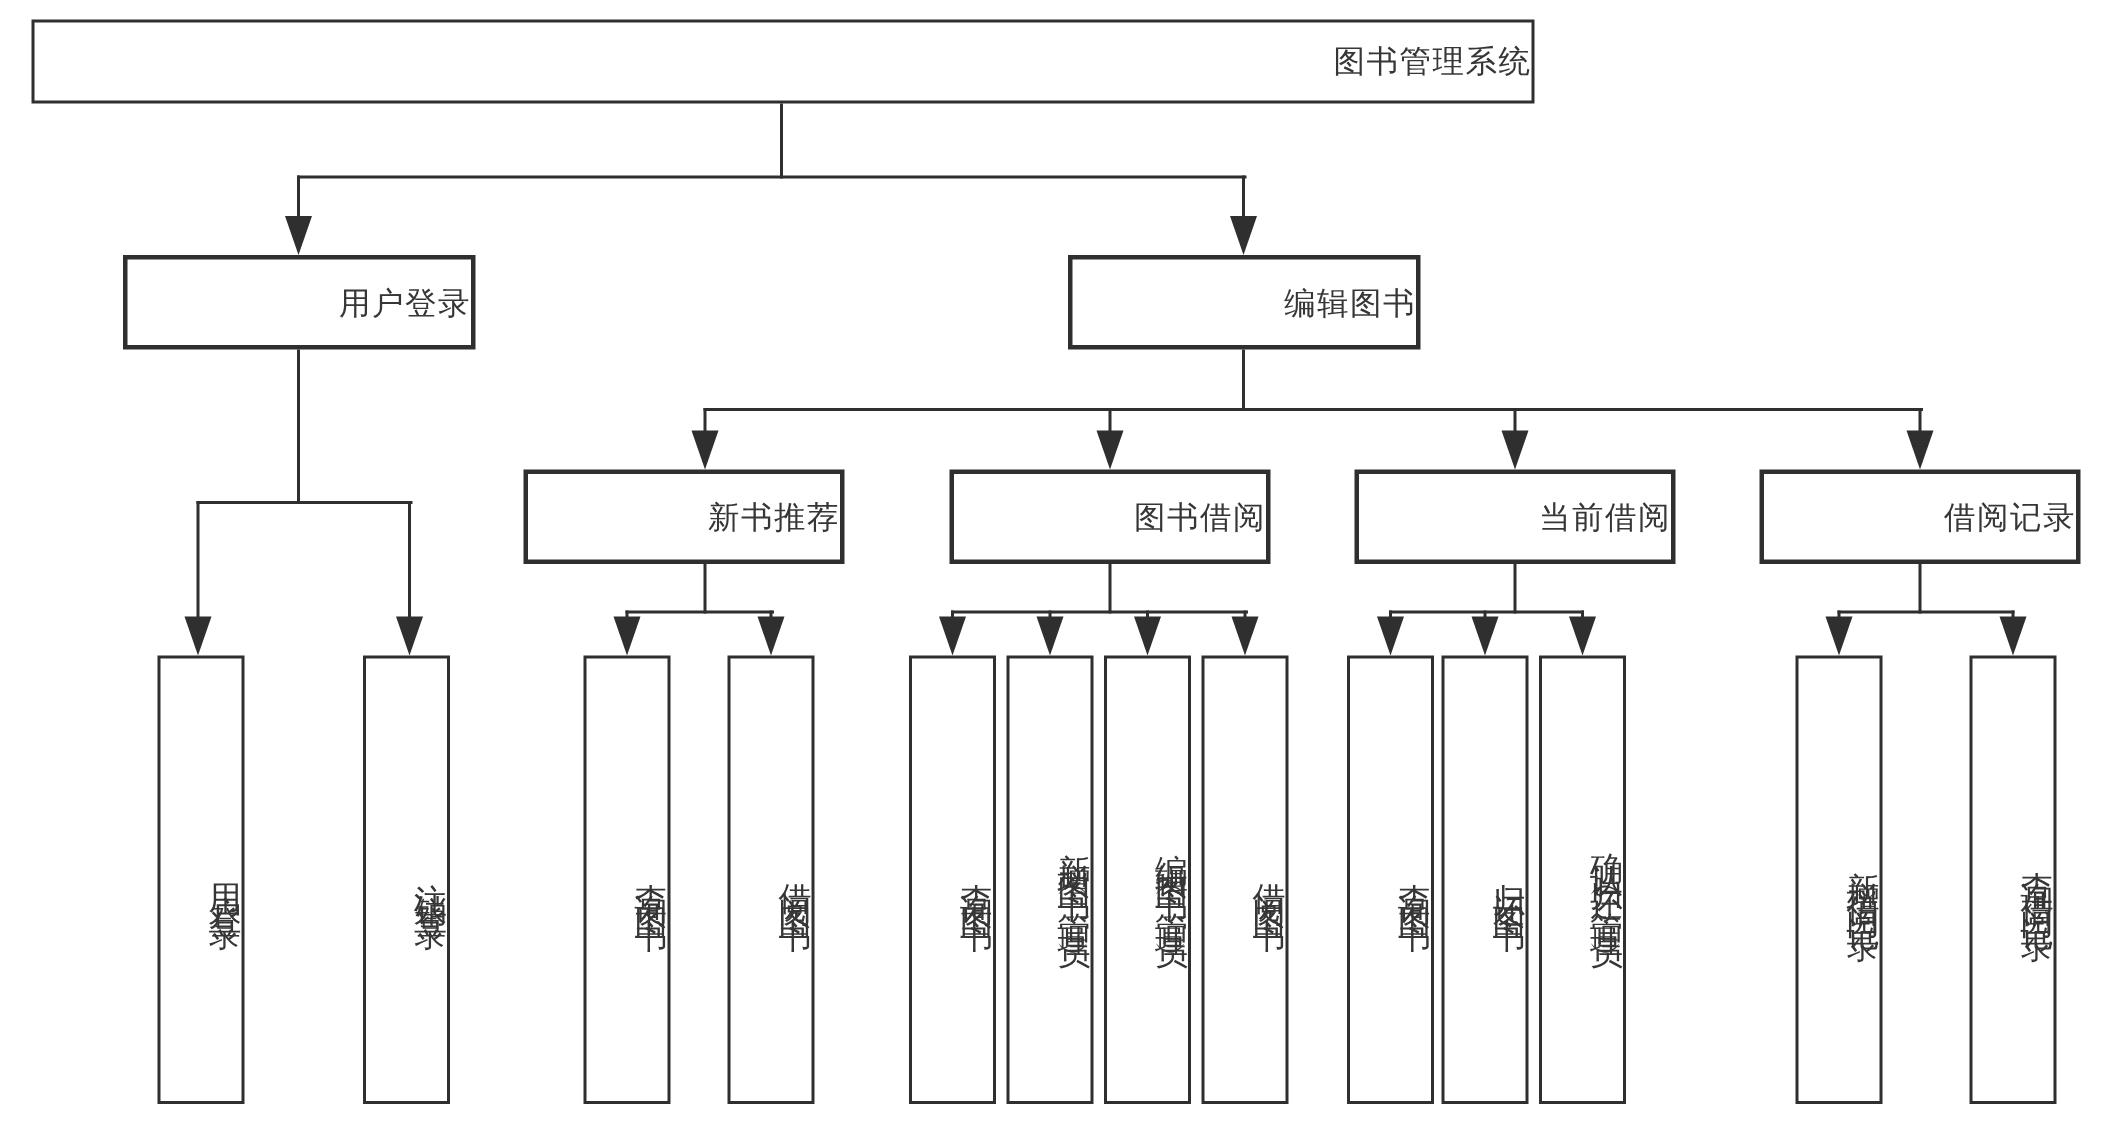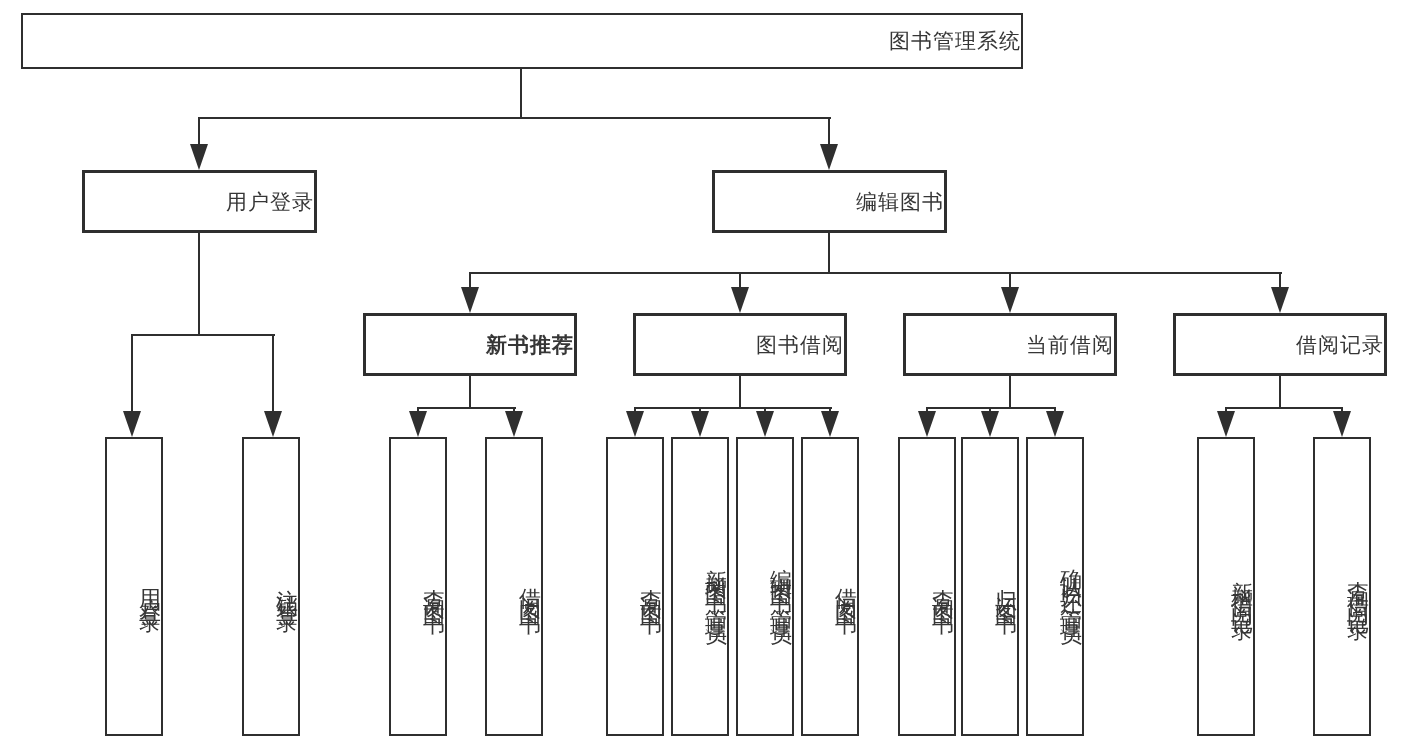--- a/index.html
+++ b/index.html
@@ -38,21 +38,21 @@
     <span class="hlabel">图书管理系统</span>
   </div>
 
   <div class="box lv23" style="left:82px; top:170px; width:235px; height:63px;">
     <span class="hlabel">用户登录</span>
   </div>
   <div class="box lv23" style="left:712px; top:170px; width:235px; height:63px;">
     <span class="hlabel">编辑图书</span>
   </div>
 
-  <div class="box lv23" style="left:363px; top:313px; width:214px; height:63px;font-weight:bold;">
+  <div class="box lv23" style="left:349px; top:313px; width:214px; height:63px;">
     <span class="hlabel">新书推荐</span>
   </div>
   <div class="box lv23" style="left:903px; top:313px; width:214px; height:63px;">
     <span class="hlabel">当前借阅</span>
   </div>
   <div class="box lv23" style="left:633px; top:313px; width:214px; height:63px;">
     <span class="hlabel">图书借阅</span>
   </div>
   <div class="box lv23" style="left:1173px; top:313px; width:214px; height:63px;">
     <span class="hlabel">借阅记录</span>

